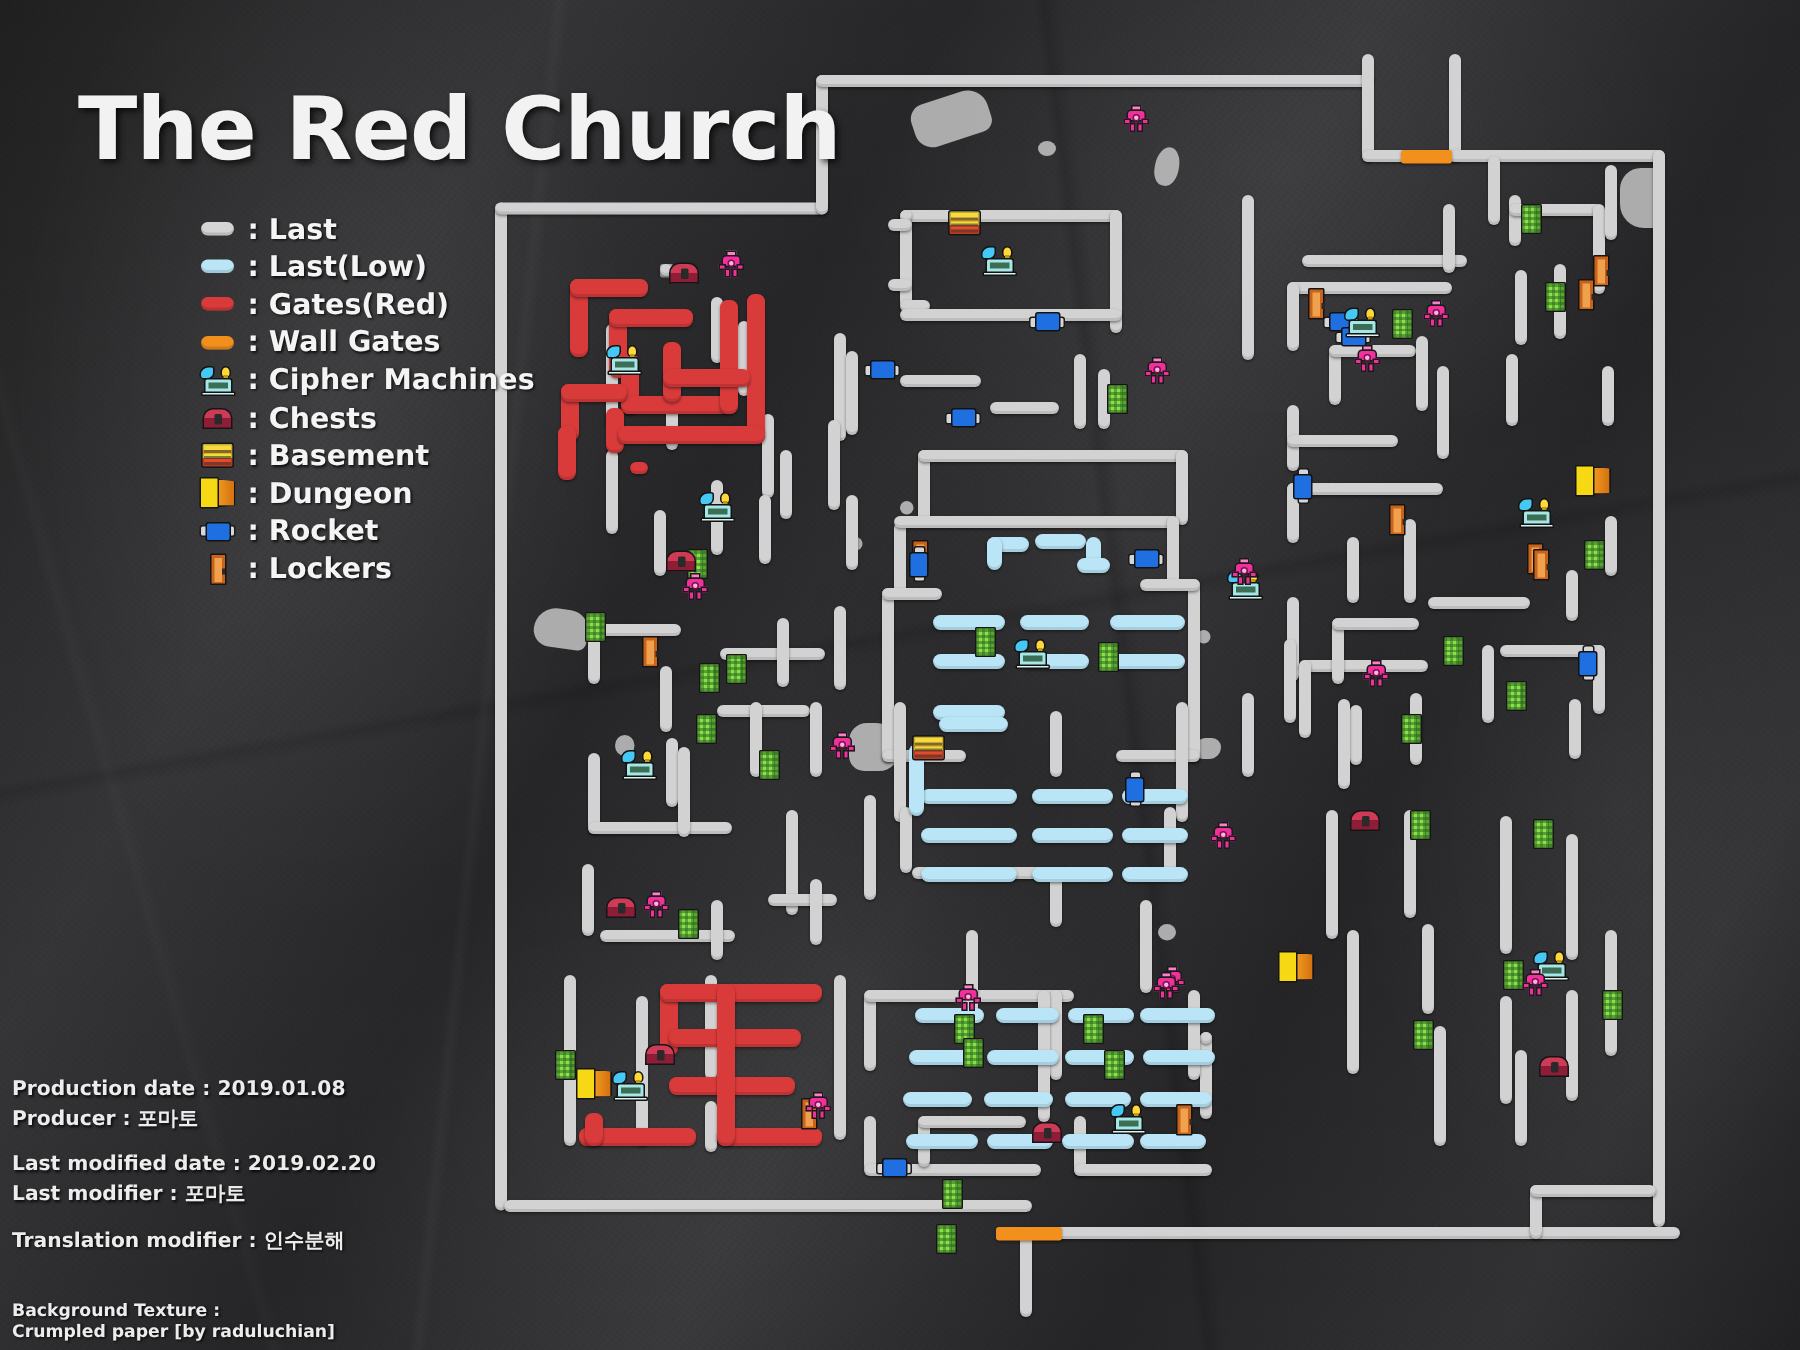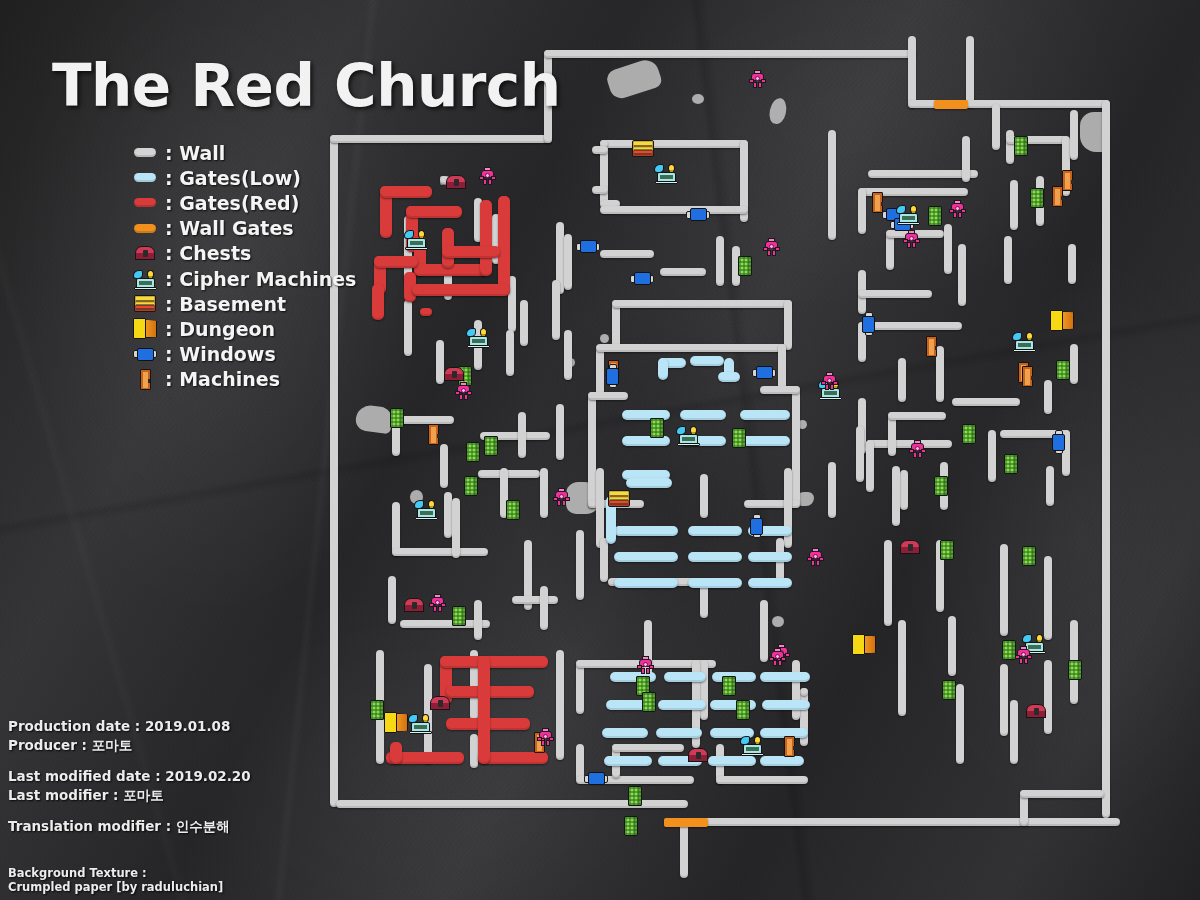--- a/index.html
+++ b/index.html
@@ -782,65 +782,65 @@
     </div>
   </div>
 
 <div id="title">The Red Church</div>
 
 <div id="legend">
     <div class="leg-row">
       <div class="leg-key">
         <span class="sw sw-wall"></span>
       </div>
-      <div class="leg-txt">: Wall</div>
+      <div class="leg-txt">: Last</div>
     </div>
     <div class="leg-row">
       <div class="leg-key">
         <span class="sw sw-low"></span>
       </div>
-      <div class="leg-txt">: Gates(Low)</div>
+      <div class="leg-txt">: Last(Low)</div>
     </div>
     <div class="leg-row">
       <div class="leg-key">
         <span class="sw sw-red"></span>
       </div>
       <div class="leg-txt">: Gates(Red)</div>
     </div>
     <div class="leg-row">
       <div class="leg-key">
         <span class="sw sw-exit"></span>
       </div>
       <div class="leg-txt">: Wall Gates</div>
-    </div>
-    <div class="leg-row">
-      <div class="leg-key">
-        <div class="ic i-chest" style="position: relative;">
-          <div class="top"></div>
-          <div class="bot"></div>
-          <div class="lock"></div>
-        </div>
-      </div>
-      <div class="leg-txt">: Chests</div>
     </div>
     <div class="leg-row">
       <div class="leg-key">
         <div class="ic i-ciph" style="position: relative;">
           <div class="bird"></div>
           <div class="bulb"></div>
           <div class="stem"></div>
           <div class="body"></div>
           <div class="panel"></div>
           <div class="base"></div>
         </div>
       </div>
       <div class="leg-txt">: Cipher Machines</div>
     </div>
     <div class="leg-row">
       <div class="leg-key">
+        <div class="ic i-chest" style="position: relative;">
+          <div class="top"></div>
+          <div class="bot"></div>
+          <div class="lock"></div>
+        </div>
+      </div>
+      <div class="leg-txt">: Chests</div>
+    </div>
+    <div class="leg-row">
+      <div class="leg-key">
         <div class="ic i-base" style="position: relative;">
           <div class="s" style="top:4px"></div>
           <div class="s" style="top:8px"></div>
           <div class="s" style="top:12px"></div>
         </div>
       </div>
       <div class="leg-txt">: Basement</div>
     </div>
     <div class="leg-row">
       <div class="leg-key">
@@ -851,30 +851,30 @@
       </div>
       <div class="leg-txt">: Dungeon</div>
     </div>
     <div class="leg-row">
       <div class="leg-key">
         <div class="ic i-win" style="position: relative;">
           <div class="fr"></div>
           <div class="gl"></div>
         </div>
       </div>
-      <div class="leg-txt">: Windows</div>
+      <div class="leg-txt">: Rocket</div>
     </div>
     <div class="leg-row">
       <div class="leg-key">
         <div class="ic i-lock" style="position: relative;">
           <div class="d"></div>
           <div class="h"></div>
         </div>
       </div>
-      <div class="leg-txt">: Machines</div>
+      <div class="leg-txt">: Lockers</div>
     </div>
   </div>
 
 <div class="credit" id="c1">Production date : 2019.01.08</div>
 <div class="credit" id="c2">Producer : 포마토</div>
 <div class="credit" id="c3">Last modified date : 2019.02.20</div>
 <div class="credit" id="c4">Last modifier : 포마토</div>
 <div class="credit" id="c5">Translation modifier : 인수분해</div>
 <div class="credit" id="c6">Background Texture :</div>
 <div class="credit" id="c7">Crumpled paper [by raduluchian]</div>

